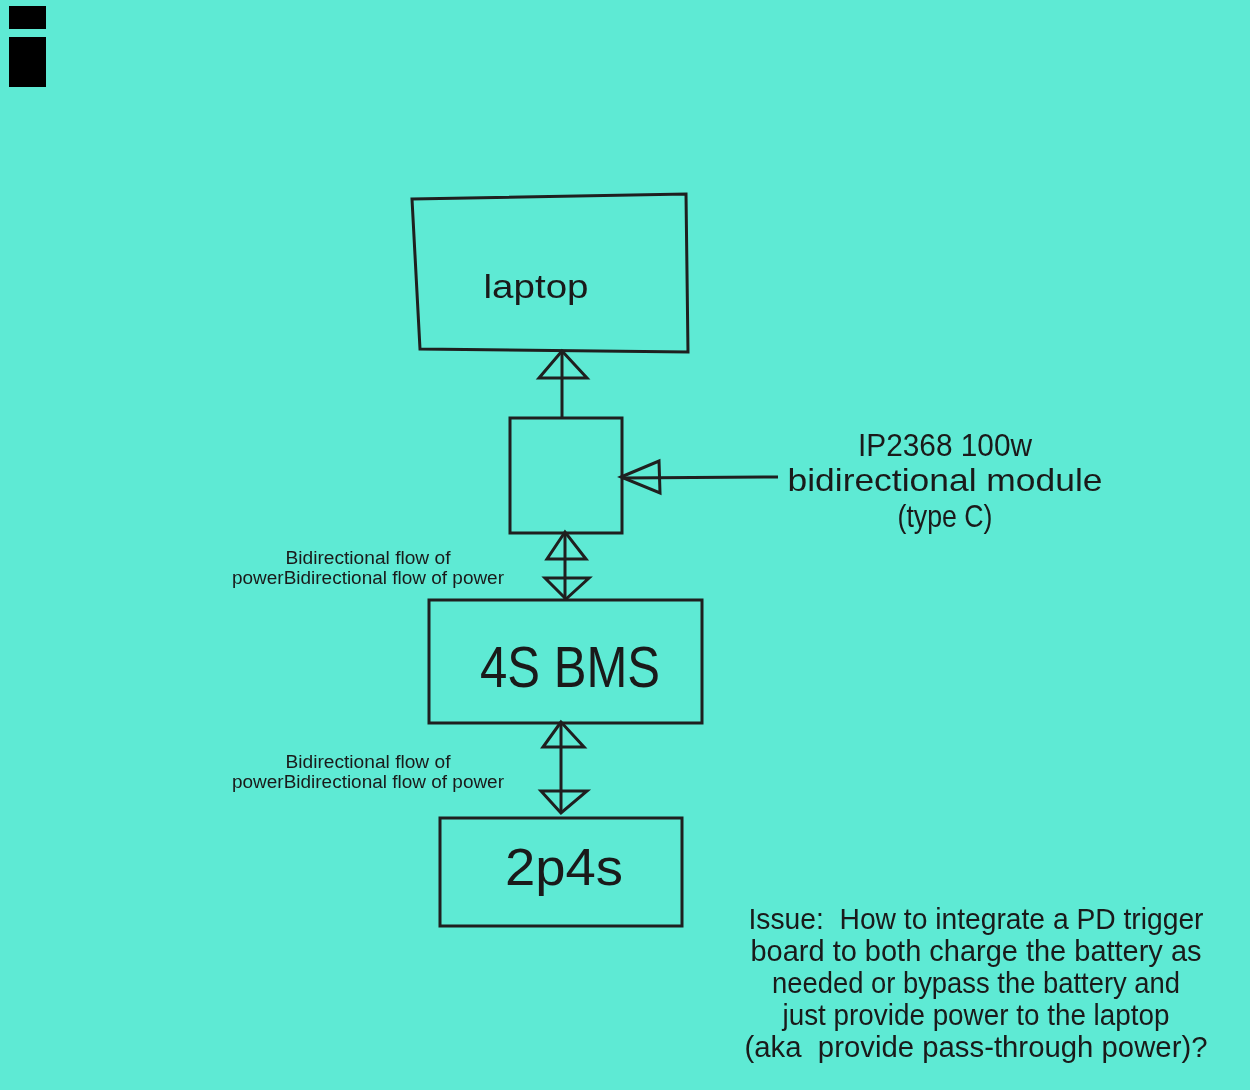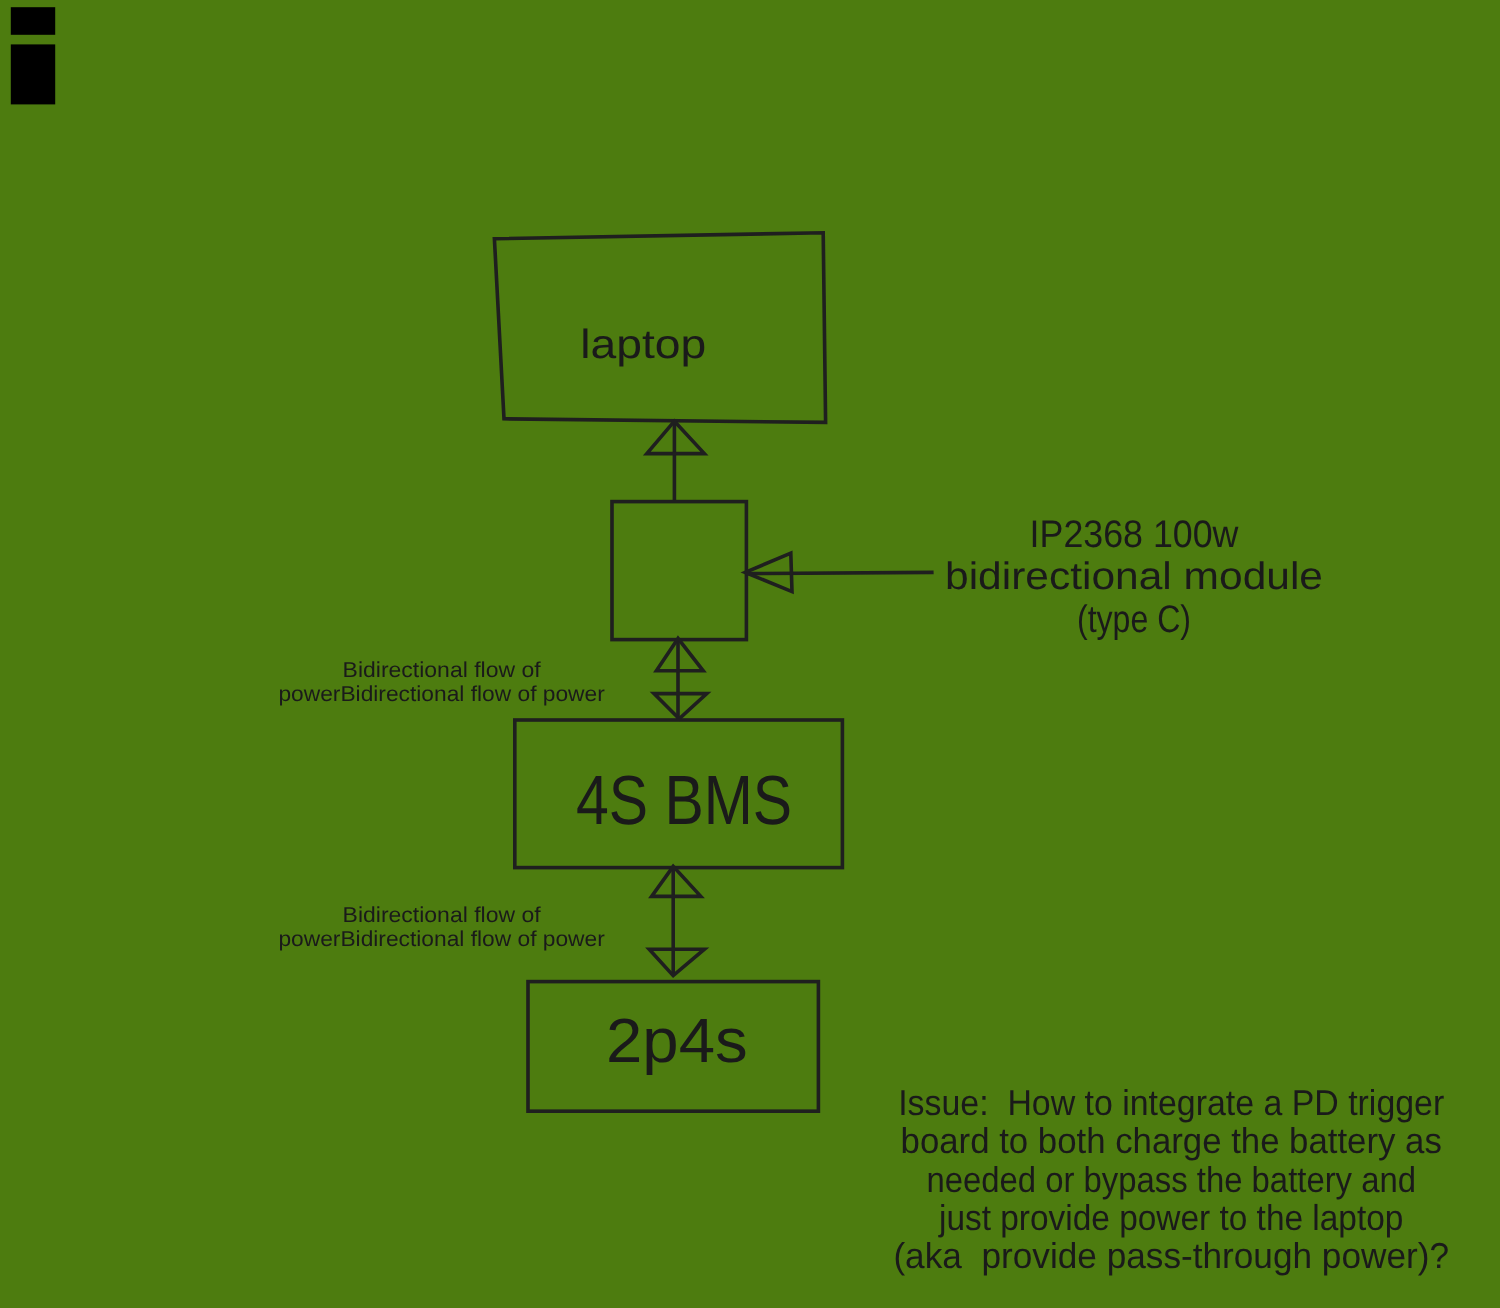--- a/index.html
+++ b/index.html
@@ -4,21 +4,21 @@
 <style>
   html, body {
     margin: 0;
     padding: 0;
     background: #ffffff;
   }
   .canvas {
     position: relative;
     width: 1250px;
     height: 1090px;
-    background: #4d7c0f;
+    background: #5eead4;
     overflow: hidden;
     font-family: "Liberation Sans", "DejaVu Sans", sans-serif;
   }
   svg {
     display: block;
   }
   svg text {
     fill: #1a1a1a;
     font-family: "Liberation Sans", "DejaVu Sans", sans-serif;
     white-space: pre;

